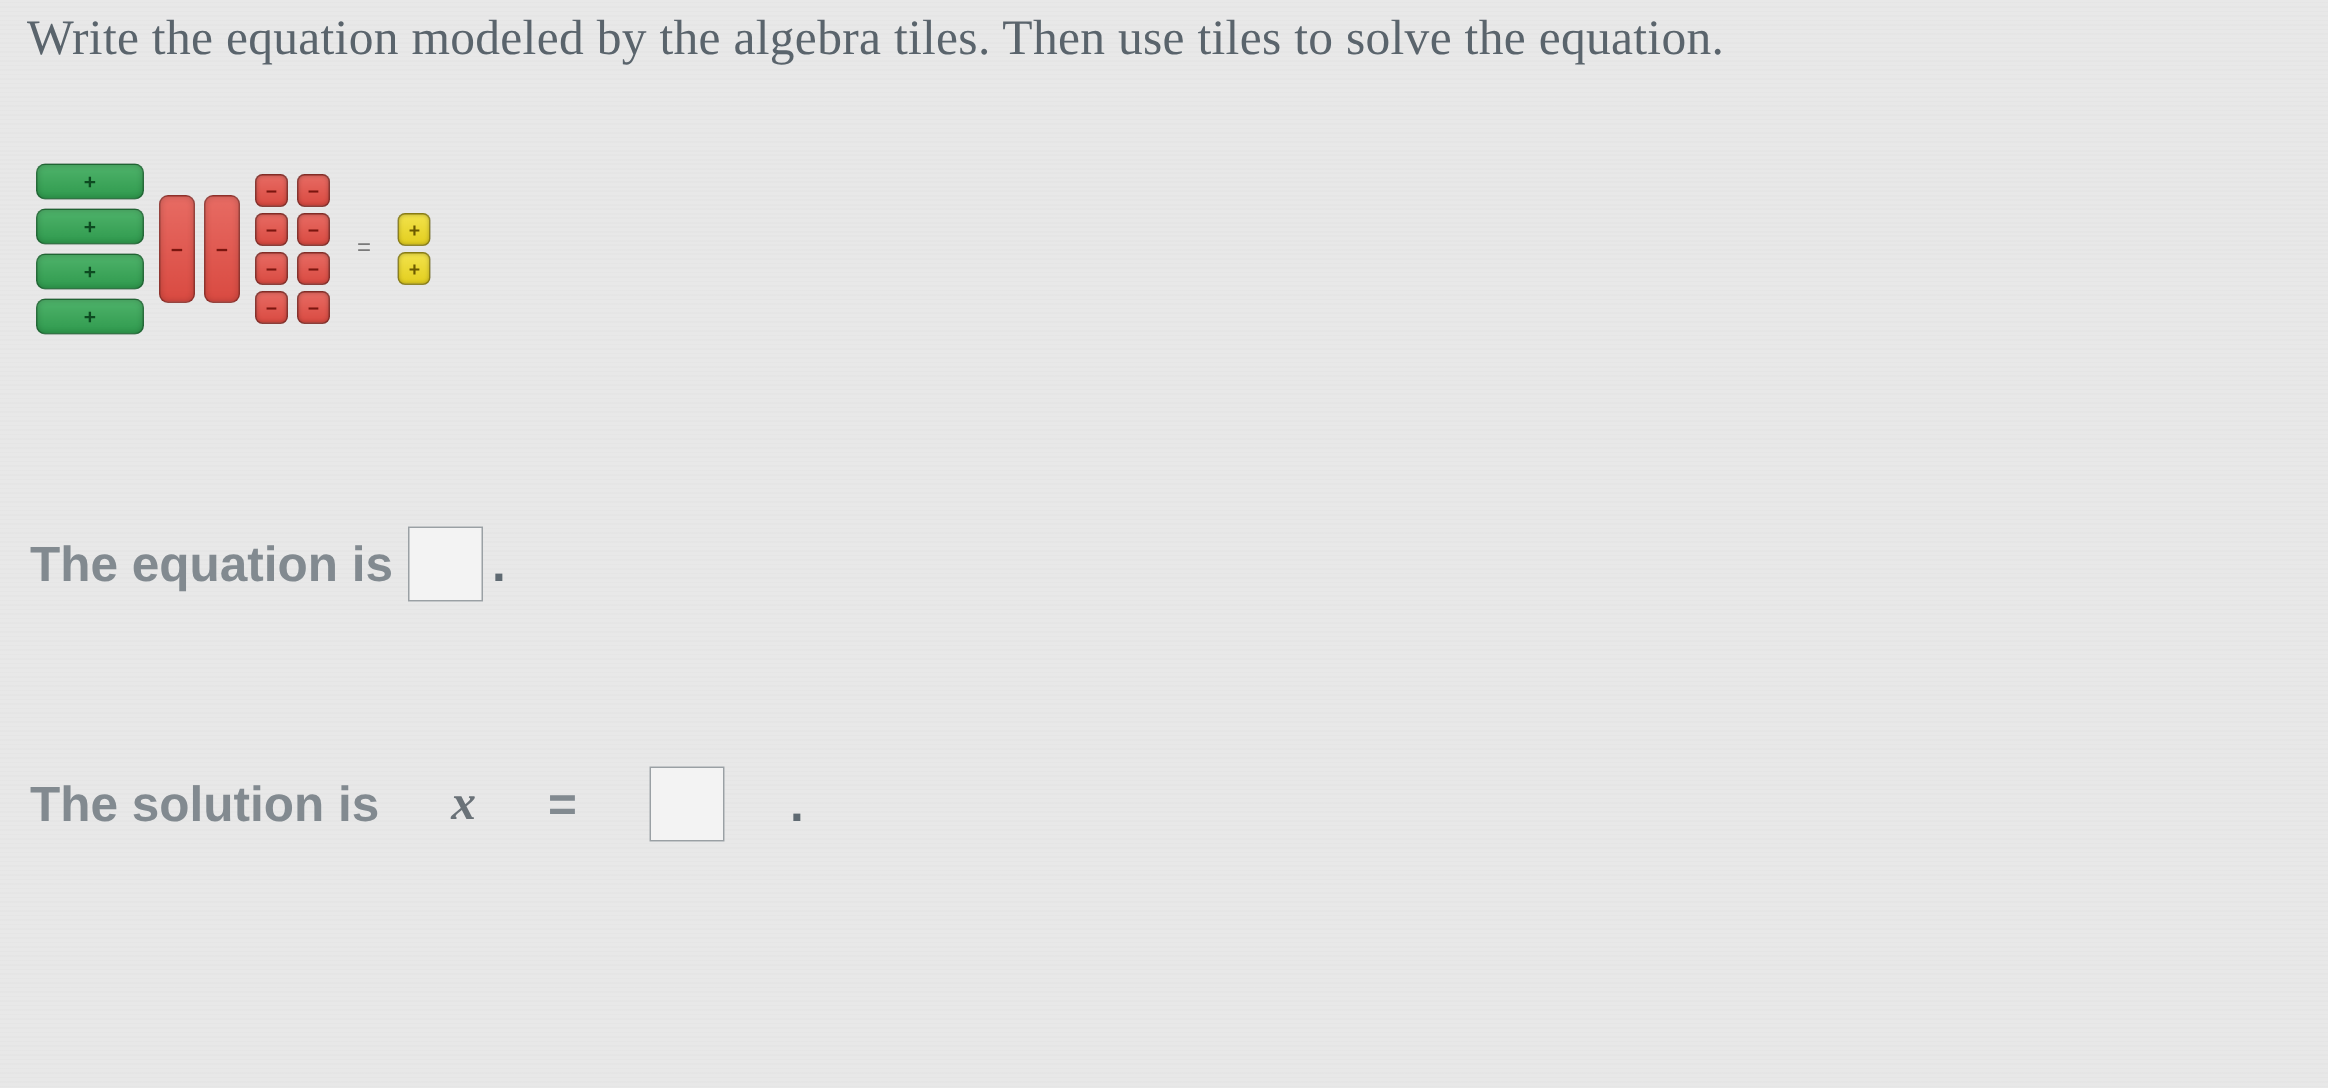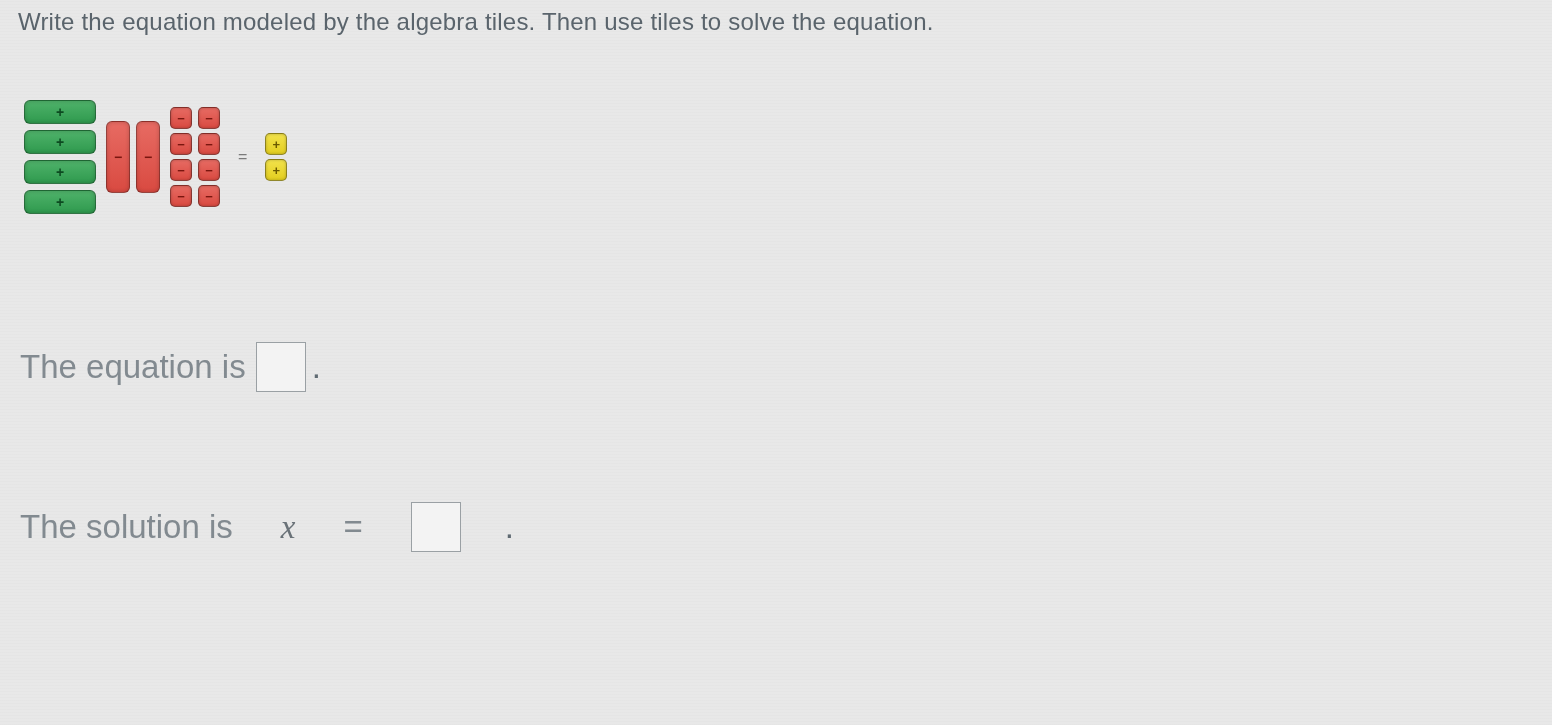--- a/index.html
+++ b/index.html
@@ -6,24 +6,25 @@
   html, body { width: 1552px; height: 725px; }
   body {
     background: #e8e8e8;
     background-image: repeating-linear-gradient(0deg, rgba(0,0,0,0.01) 0, rgba(0,0,0,0.01) 1px, transparent 1px, transparent 3px);
     font-family: Arial, Helvetica, sans-serif;
     color: #5f6a72;
     padding: 8px 18px 18px 18px;
     position: relative;
   }
   .instruction {
-    font-size: 24px;
+    font-size: 33px;
     color: #5a646c;
     letter-spacing: 0.2px;
     margin-bottom: 46px;
+    font-family: Liberation Serif, serif;
   }
   .tiles-area {
     display: flex;
     align-items: center;
     gap: 10px;
     margin-left: 6px;
     margin-bottom: 110px;
     height: 150px;
   }
   .col { display: flex; flex-direction: column; gap: 6px; align-items: center; }
@@ -58,20 +59,21 @@
     color:#7a7a7a;
     margin: 0 8px;
   }
 
   .answer-row {
     font-size: 33px;
     color:#828a90;
     display:flex;
     align-items:center;
     gap:10px;
+    font-weight:bold;
   }
   .answer-row.first { margin-bottom: 110px; margin-left: 2px;}
   .answer-row.second { margin-left: 2px; gap: 48px; }
   .answer-row .varx { font-style: italic; font-family: 'Times New Roman', serif; color:#6a7278;}
   .blank {
     width:50px; height:50px;
     border:1px solid #9aa0a4;
     background: #f3f3f3;
     display:inline-block;
   }

